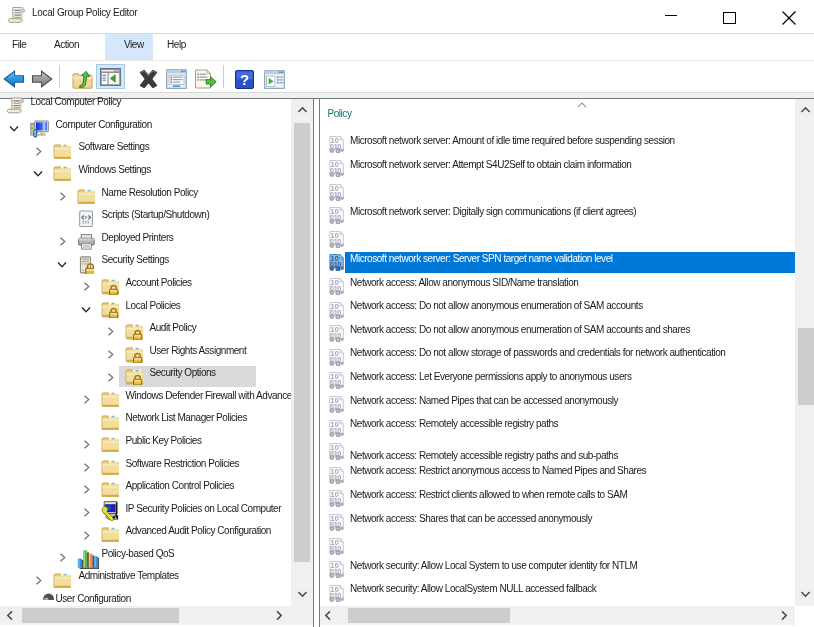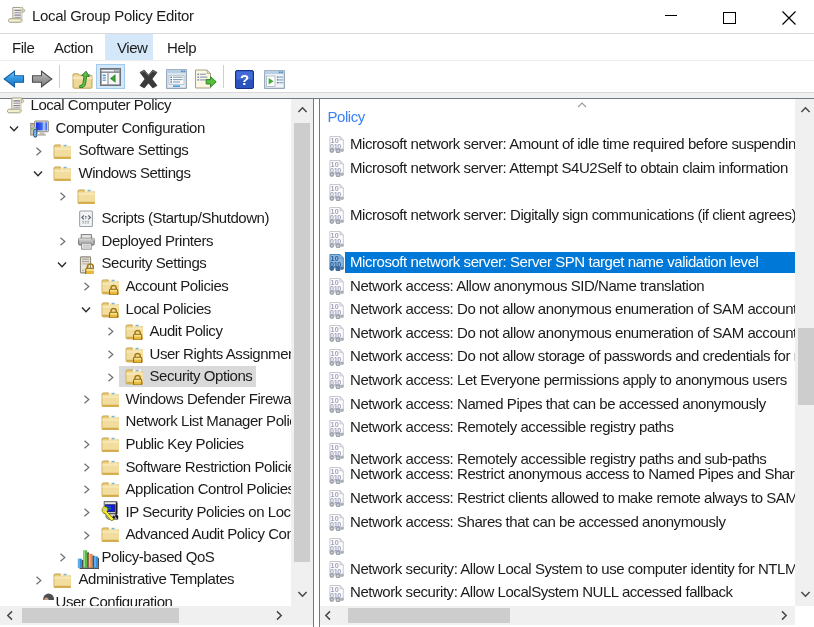--- a/index.html
+++ b/index.html
@@ -1,18 +1,18 @@
 <!DOCTYPE html>
 <html><head><meta charset="utf-8">
 <style>
 html,body{margin:0;padding:0;}
 body{width:814px;height:627px;overflow:hidden;position:relative;background:#fff;
  font-family:"Liberation Sans",sans-serif;-webkit-font-smoothing:antialiased;}
 .abs{position:absolute;}
-.txt{font-size:15px;letter-spacing:-0.45px;color:#1b1b1b;white-space:nowrap;}
+.txt{font-size:10px;letter-spacing:-0.45px;color:#1b1b1b;white-space:nowrap;}
 svg{display:block;}
 </style></head><body>
 
 <svg width="0" height="0" style="position:absolute">
 <defs>
 <linearGradient id="gBlueScr" x1="0" y1="0" x2="1" y2="0">
  <stop offset="0" stop-color="#1330d8"></stop>
         <stop offset="0.55" stop-color="#3f66f2"></stop>
  <stop offset="0.72" stop-color="#b9d2fb"></stop>
         <stop offset="1" stop-color="#2c55ee"></stop>
@@ -175,21 +175,21 @@
 <div class="abs" style="left:665px;top:15px;width:12px;height:1.2px;background:#000;"></div>
 <div class="abs" style="left:723px;top:11.5px;width:10.5px;height:10.5px;border:1.2px solid #000;"></div>
 <svg class="abs" style="left:781px;top:10px" width="16" height="16" viewBox="0 0 16 16">
 <path d="M1.5 1.5L14.5 14.5M14.5 1.5L1.5 14.5" stroke="#000" stroke-width="1.2"></path>
   </svg>
 <div class="abs" style="left:0;top:33px;width:814px;height:1px;background:#d9d9d9;"></div>
 <div class="abs" style="left:0;top:34px;width:814px;height:26px;background:#fff;"></div>
 <div class="abs" style="left:105px;top:34px;width:48px;height:26px;background:#d5e8fa;"></div>
 <div class="abs txt" style="left:12px;top:39px;">File</div>
 <div class="abs txt" style="left:54px;top:39px;">Action</div>
-<div class="abs txt" style="left:117px;top:39px;">View</div>
+<div class="abs txt" style="left:124px;top:39px;">View</div>
 <div class="abs txt" style="left:167px;top:39px;">Help</div>
 <div class="abs" style="left:0;top:60px;width:814px;height:1px;background:#ececec;"></div>
 <div class="abs" style="left:0;top:61px;width:814px;height:31px;background:#fff;"></div>
 <svg class="abs" style="left:3px;top:70px" width="22" height="18" viewBox="0 0 22 18">
 <path d="M11.5 1.2v4.6h9v6.4h-9v4.6L1.2 9z" fill="url(#gArrowB)" stroke="#1460a0" stroke-width="1.1"></path>
   </svg>
 <svg class="abs" style="left:31px;top:70px" width="22" height="18" viewBox="0 0 22 18">
 <path d="M10.5 1.2v4.6h-9v6.4h9v4.6L20.8 9z" fill="url(#gArrowG)" stroke="#4e4e4e" stroke-width="1.1"></path>
   </svg>
 <div class="abs" style="left:59px;top:65px;width:1px;height:23px;background:#cfcfcf;"></div>
@@ -293,20 +293,21 @@
 <svg class="abs" style="left:53px;top:173.1px" width="18" height="16" viewBox="0 0 17 15">
         <use href="#i-folder"></use>
       </svg>
 <div class="abs txt" style="left:78.5px;top:172.0px;">Windows Settings</div>
 <svg class="abs" style="left:58px;top:199.91px" width="9" height="9" viewBox="0 0 9 9">
         <path d="M2.5 0.8L6.8 4.5L2.5 8.2" fill="none" stroke="#6d6d6d" stroke-width="1.2"></path>
       </svg>
 <svg class="abs" style="left:77px;top:195.7px" width="18" height="16" viewBox="0 0 17 15">
         <use href="#i-folder"></use>
       </svg>
+<div class="abs txt" style="left:101.5px;top:194.6px;">Name Resolution Policy</div>
 <svg class="abs" style="left:77px;top:218.3px" width="17" height="17" viewBox="0 0 16 16">
         <use href="#i-scripts"></use>
       </svg>
 <div class="abs txt" style="left:101.5px;top:217.1px;">Scripts (Startup/Shutdown)</div>
 <svg class="abs" style="left:58px;top:245.06999999999996px" width="9" height="9" viewBox="0 0 9 9">
         <path d="M2.5 0.8L6.8 4.5L2.5 8.2" fill="none" stroke="#6d6d6d" stroke-width="1.2"></path>
       </svg>
 <svg class="abs" style="left:77px;top:240.9px" width="18" height="17" viewBox="0 0 17 16">
         <use href="#i-printer"></use>
       </svg>
@@ -431,21 +432,21 @@
   </svg>
 <div class="abs" style="left:0;top:606px;width:313px;height:19px;background:#f0f0f0;"></div>
 <div class="abs" style="left:22px;top:608px;width:157px;height:15px;background:#cdcdcd;"></div>
 <svg class="abs" style="left:6px;top:610px" width="8" height="11" viewBox="0 0 8 11">
     <path d="M6 1.4L1.8 5.5L6 9.6" fill="none" stroke="#474747" stroke-width="1.5"></path>
   </svg>
 <svg class="abs" style="left:275px;top:610px" width="8" height="11" viewBox="0 0 8 11">
     <path d="M2 1.4L6.2 5.5L2 9.6" fill="none" stroke="#474747" stroke-width="1.5"></path>
   </svg>
 <div class="abs" style="left:320px;top:99px;width:494px;height:528px;background:#fff;"></div>
-<div class="abs txt" style="left:327.5px;top:108.2px;color:#3b82f6;">Policy</div>
+<div class="abs txt" style="left:327.5px;top:108.2px;color:#0f766e;">Policy</div>
 <svg class="abs" style="left:577px;top:102px" width="10" height="6" viewBox="0 0 10 6">
     <path d="M1 5L5 1L9 5" fill="none" stroke="#9a9a9a" stroke-width="1.1"></path>
   </svg>
 <div class="abs" style="left:320px;top:130px;width:475px;height:476px;overflow:hidden;">
     <div class="abs" style="left:-320px;top:-130px;width:814px;height:627px;">
 <svg class="abs" style="left:328px;top:136.3px" width="17" height="17" viewBox="0 0 16 17">
         <use href="#i-doc"></use>
       </svg>
 <div class="abs txt" style="left:350px;top:134.9px;color:#1b1b1b;">Microsoft network server: Amount of idle time required before suspending session</div>
 <svg class="abs" style="left:328px;top:159.9px" width="17" height="17" viewBox="0 0 16 17">
@@ -499,21 +500,21 @@
         <use href="#i-doc"></use>
       </svg>
 <div class="abs txt" style="left:350px;top:441.8px;color:#1b1b1b;margin-top:8px;">Network access: Remotely accessible registry paths and sub-paths</div>
 <svg class="abs" style="left:328px;top:466.7px" width="17" height="17" viewBox="0 0 16 17">
         <use href="#i-doc"></use>
       </svg>
 <div class="abs txt" style="left:350px;top:465.4px;color:#1b1b1b;">Network access: Restrict anonymous access to Named Pipes and Shares</div>
 <svg class="abs" style="left:328px;top:490.3px" width="17" height="17" viewBox="0 0 16 17">
         <use href="#i-doc"></use>
       </svg>
-<div class="abs txt" style="left:350px;top:488.9px;color:#1b1b1b;">Network access: Restrict clients allowed to make remote always to SAM</div>
+<div class="abs txt" style="left:350px;top:488.9px;color:#1b1b1b;">Network access: Restrict clients allowed to when remote calls to SAM</div>
 <svg class="abs" style="left:328px;top:513.9px" width="17" height="17" viewBox="0 0 16 17">
         <use href="#i-doc"></use>
       </svg>
 <div class="abs txt" style="left:350px;top:512.5px;color:#1b1b1b;">Network access: Shares that can be accessed anonymously</div>
 <svg class="abs" style="left:328px;top:537.5px" width="17" height="17" viewBox="0 0 16 17">
         <use href="#i-doc"></use>
       </svg>
 <svg class="abs" style="left:328px;top:561.1px" width="17" height="17" viewBox="0 0 16 17">
         <use href="#i-doc"></use>
       </svg>

